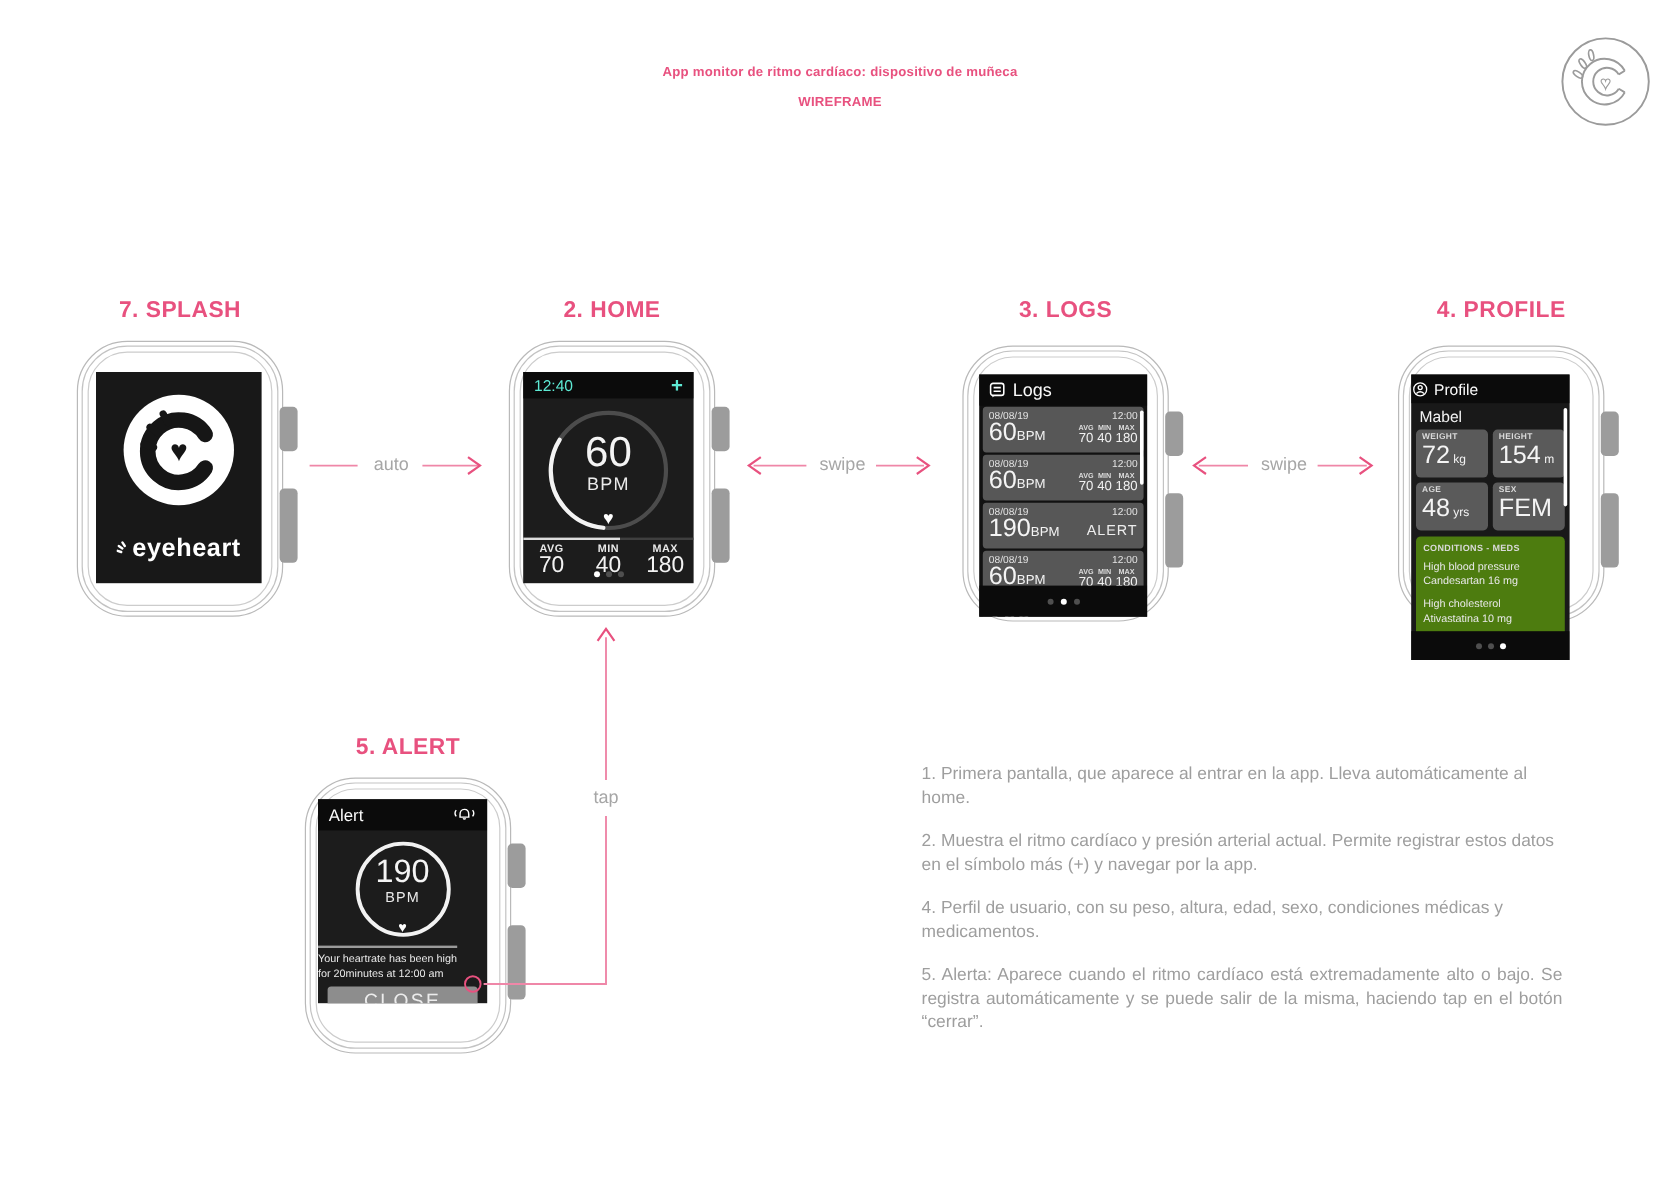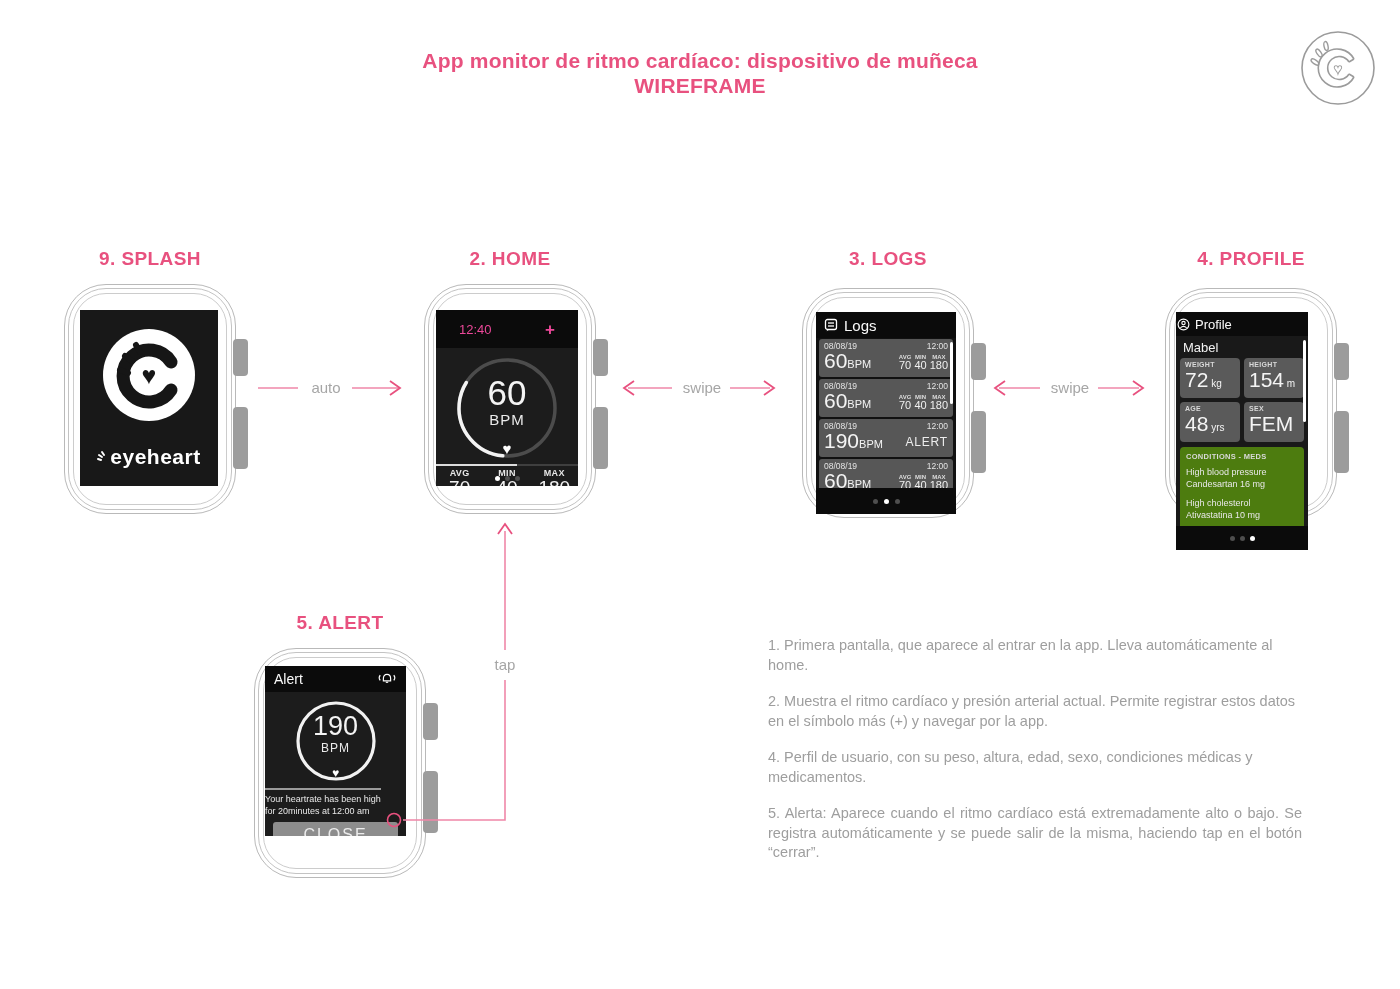--- a/index.html
+++ b/index.html
@@ -2,21 +2,21 @@
 <html><head>
 <meta charset="utf-8">
 <style>
   * { box-sizing: border-box; margin: 0; padding: 0; }
   html,body { background:#ffffff; }
   body { font-family: "Liberation Sans", sans-serif; }
   #canvas { position: relative; width: 1400px; height: 989px; background:#fff; overflow: hidden; }
 
   
   .doc-title { position:absolute; top:48px; left:0; width:1400px; text-align:center;
-    color:#e8517f; font-weight:bold; font-size:21px; line-height:25px; letter-spacing:.2px; }
+    color:#e8517f; font-weight:bold; font-size:11px; line-height:25px; letter-spacing:.2px; }
   .screen-label { position:absolute; color:#e8517f; font-weight:bold; font-size:19px;
     text-align:center; letter-spacing:.4px; }
 
   
   .watch-frame { position:absolute; width:172px; height:230px;
     border:1.5px solid #b9b9b9; border-radius:42px; z-index:1; }
   .watch-frame::before { content:""; position:absolute; inset:3px; border:1px solid #c3c3c3; border-radius:38px; }
   .watch-frame::after  { content:""; position:absolute; inset:8px; border:1px solid #cccccc; border-radius:33px; }
   .side-btn { position:absolute; width:15px; background:#9c9c9c; border-radius:4px; right:-13px; }
   .side-btn.small { top:54px; height:37px; }
@@ -31,21 +31,21 @@
 
   
   #splash-screen { left:80px; top:310px; width:138px; height:176px; background:#181818; }
   .logo-box { width:96px; height:96px; margin:17px auto 0; }
   .wordmark { position:absolute; bottom:17px; left:0; width:100%; display:flex;
     justify-content:center; align-items:center; gap:3px; color:#fff;
     font-weight:bold; font-size:21px; letter-spacing:.5px; }
 
   
   #home-screen { left:436px; top:310px; width:142px; height:176px; }
-  #home-screen .bar { height:38px; justify-content:space-between; padding:0 23px; font-size:13px; color:#ec4899; }
+  #home-screen .bar { height:22px; justify-content:space-between; padding:0 9px; font-size:13px; color:#5eead4; }
   #home-plus { font-size:17px; font-weight:bold; line-height:1; }
   .ring-box { position:relative; margin:7px auto 0; }
   #home-ring { width:106px; height:106px; }
   .ring-content { position:absolute; inset:0; display:flex; flex-direction:column;
     justify-content:center; align-items:center; padding-bottom:14px; }
   .ring-value { font-size:35px; font-weight:300; color:#f4f4f4; line-height:1; }
   .ring-unit { font-size:15px; color:#eaeaea; letter-spacing:1px; margin-top:1px; }
   .ring-heart { position:absolute; bottom:5px; left:0; width:100%; text-align:center;
     color:#fff; font-size:15px; line-height:1; }
   .stats-divider { height:2px; margin-top:3px;
@@ -134,21 +134,21 @@
       <path d="M 56 31 A 19 19 0 1 0 56 49" stroke-width="1.6"></path>
       <path d="M 51 34 A 11.5 11.5 0 1 0 51 46" stroke-width="1.6"></path>
       <path d="M 56 31 L 51 34 M 56 49 L 51 46" stroke-width="1.6"></path>
       <text x="40" y="46" font-size="15" text-anchor="middle" fill="none" stroke="#9b9b9b" stroke-width="0.9">♥</text>
       <ellipse cx="17" cy="34" rx="2" ry="4.5" transform="rotate(-55 17 34)" stroke-width="1.4"></ellipse>
       <ellipse cx="21" cy="25" rx="2" ry="4.5" transform="rotate(-35 21 25)" stroke-width="1.4"></ellipse>
       <ellipse cx="28" cy="18" rx="2" ry="4.5" transform="rotate(-12 28 18)" stroke-width="1.4"></ellipse>
     </svg>
   </div>
 
-  <div class="screen-label" style="left:64px;top:248px;width:172px">9. SPLASH</div>
+  <div class="screen-label" style="left:64px;top:248px;width:172px">7. SPLASH</div>
   <div class="screen-label" style="left:424px;top:248px;width:172px">2. HOME</div>
   <div class="screen-label" style="left:802px;top:248px;width:172px">3. LOGS</div>
   <div class="screen-label" style="left:1165px;top:248px;width:172px">4. PROFILE</div>
   <div class="screen-label" style="left:254px;top:612px;width:172px">5. ALERT</div>
 
   <div class="watch-frame" style="left:64px;top:284px">
     <div class="side-btn small"></div>
     <div class="side-btn large"></div>
   </div>
   <div class="watch-frame" style="left:424px;top:284px">

